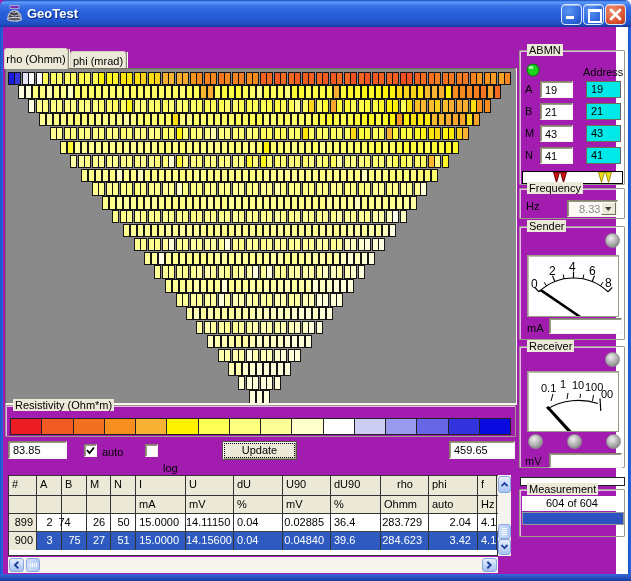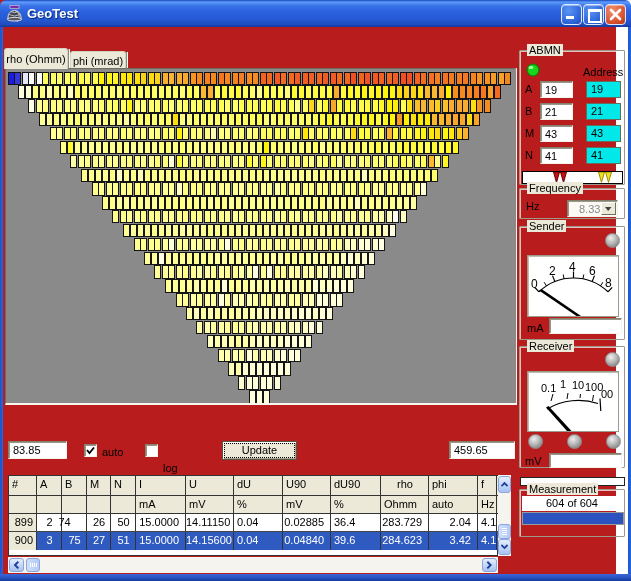--- a/index.html
+++ b/index.html
@@ -1,18 +1,18 @@
 <!DOCTYPE html>
 <html><head><meta charset="utf-8"><title>GeoTest</title>
 <style>
 *{margin:0;padding:0;box-sizing:border-box;}
 html,body{width:631px;height:581px;overflow:hidden;}
 body{font-family:"Liberation Sans",sans-serif;font-size:11px;color:#000;}
 #win{position:absolute;left:0;top:0;width:616px;height:581px;
-  background:#b91c1c;}
+  background:#a21caf;}
 
 #titlebar{position:absolute;left:0;top:0;width:631px;height:27px;
   background:linear-gradient(180deg,#1a3e9e 0%,#3f7ef2 4%,#5a97f7 9%,#3a72e8 22%,#2a61dd 45%,#2659d4 70%,#1f4dc0 90%,#16389b 100%);
   border-radius:6px 6px 0 0;}
 .wborder{position:absolute;background:linear-gradient(90deg,#1b53c8,#2a66e0);}
 #bl{left:0;top:27px;width:3px;height:549px;}
 #br{left:628px;top:27px;width:3px;height:549px;}
 #bb{left:0;top:574px;width:631px;height:7px;background:linear-gradient(180deg,#3a66d8,#2450bc 60%,#16389b);}
 #title{position:absolute;left:27px;top:6px;color:#fff;font-weight:bold;font-size:13px;
   text-shadow:1px 1px 1px #00257a;letter-spacing:0px;}
@@ -978,20 +978,41 @@
 <rect x="240" y="307.7" width="6" height="12.4" fill="#ffffdb"></rect>
 <rect x="246" y="307.7" width="6" height="12.4" fill="#ffffdb"></rect>
 <rect x="254" y="307.7" width="6" height="12.4" fill="#ffffdb"></rect>
 <rect x="260" y="307.7" width="6" height="12.4" fill="#ffffdb"></rect>
 <rect x="268" y="307.7" width="6" height="12.4" fill="#ffffdb"></rect>
 <rect x="243" y="321.6" width="6" height="12.4" fill="#ffffdb"></rect>
 <rect x="250" y="321.6" width="6" height="12.4" fill="#ffffdb"></rect>
 <rect x="257" y="321.6" width="6" height="12.4" fill="#ffffdb"></rect>
 </g>
       </svg></div>
+<div class="grp" style="left:5px;top:405px;width:511px;height:32px">
+      <div class="lbl">Resistivity (Ohm*m)</div>
+<div style="position:absolute;left:4px;top:12px;width:501px;height:17px;border:1px solid #222">
+        <div style="position:absolute;left:0.0px;top:0;width:31.25px;height:15px;background:#ed1c24;border-right:1px solid #222"></div>
+        <div style="position:absolute;left:31.25px;top:0;width:31.25px;height:15px;background:#f15a22;border-right:1px solid #222"></div>
+        <div style="position:absolute;left:62.5px;top:0;width:31.25px;height:15px;background:#f37021;border-right:1px solid #222"></div>
+        <div style="position:absolute;left:93.75px;top:0;width:31.25px;height:15px;background:#f78f1e;border-right:1px solid #222"></div>
+        <div style="position:absolute;left:125.0px;top:0;width:31.25px;height:15px;background:#f8b334;border-right:1px solid #222"></div>
+        <div style="position:absolute;left:156.25px;top:0;width:31.25px;height:15px;background:#fff200;border-right:1px solid #222"></div>
+        <div style="position:absolute;left:187.5px;top:0;width:31.25px;height:15px;background:#ffff54;border-right:1px solid #222"></div>
+        <div style="position:absolute;left:218.75px;top:0;width:31.25px;height:15px;background:#ffff80;border-right:1px solid #222"></div>
+        <div style="position:absolute;left:250.0px;top:0;width:31.25px;height:15px;background:#ffff99;border-right:1px solid #222"></div>
+        <div style="position:absolute;left:281.25px;top:0;width:31.25px;height:15px;background:#ffffcc;border-right:1px solid #222"></div>
+        <div style="position:absolute;left:312.5px;top:0;width:31.25px;height:15px;background:#ffffff;border-right:1px solid #222"></div>
+        <div style="position:absolute;left:343.75px;top:0;width:31.25px;height:15px;background:#ccccf5;border-right:1px solid #222"></div>
+        <div style="position:absolute;left:375.0px;top:0;width:31.25px;height:15px;background:#9999ee;border-right:1px solid #222"></div>
+        <div style="position:absolute;left:406.25px;top:0;width:31.25px;height:15px;background:#6666e6;border-right:1px solid #222"></div>
+        <div style="position:absolute;left:437.5px;top:0;width:31.25px;height:15px;background:#3333dd;border-right:1px solid #222"></div>
+        <div style="position:absolute;left:468.75px;top:0;width:31.25px;height:15px;background:#0a0ae0;border-right:1px solid #222"></div>
+      </div>
+</div>
 <div class="sunken" style="left:8px;top:441px;width:59px;height:18px">
       <span class="txt">83.85</span>
     </div>
 <div class="chk" style="left:84px;top:444px"><svg width="11" height="11" viewBox="0 0 11 11">
         <path d="M2 5 L4.5 8 L9 2.5" fill="none" stroke="#000" stroke-width="1.8"></path>
       </svg></div>
 <div style="position:absolute;left:102px;top:446px">auto</div>
 <div class="chk" style="left:145px;top:444px"></div>
 <div style="position:absolute;left:163px;top:462px">log</div>
 <div class="btn" style="left:222px;top:441px;width:75px;height:19px;padding-top:2px;outline:1px dotted #000;outline-offset:-3px">Update</div>

